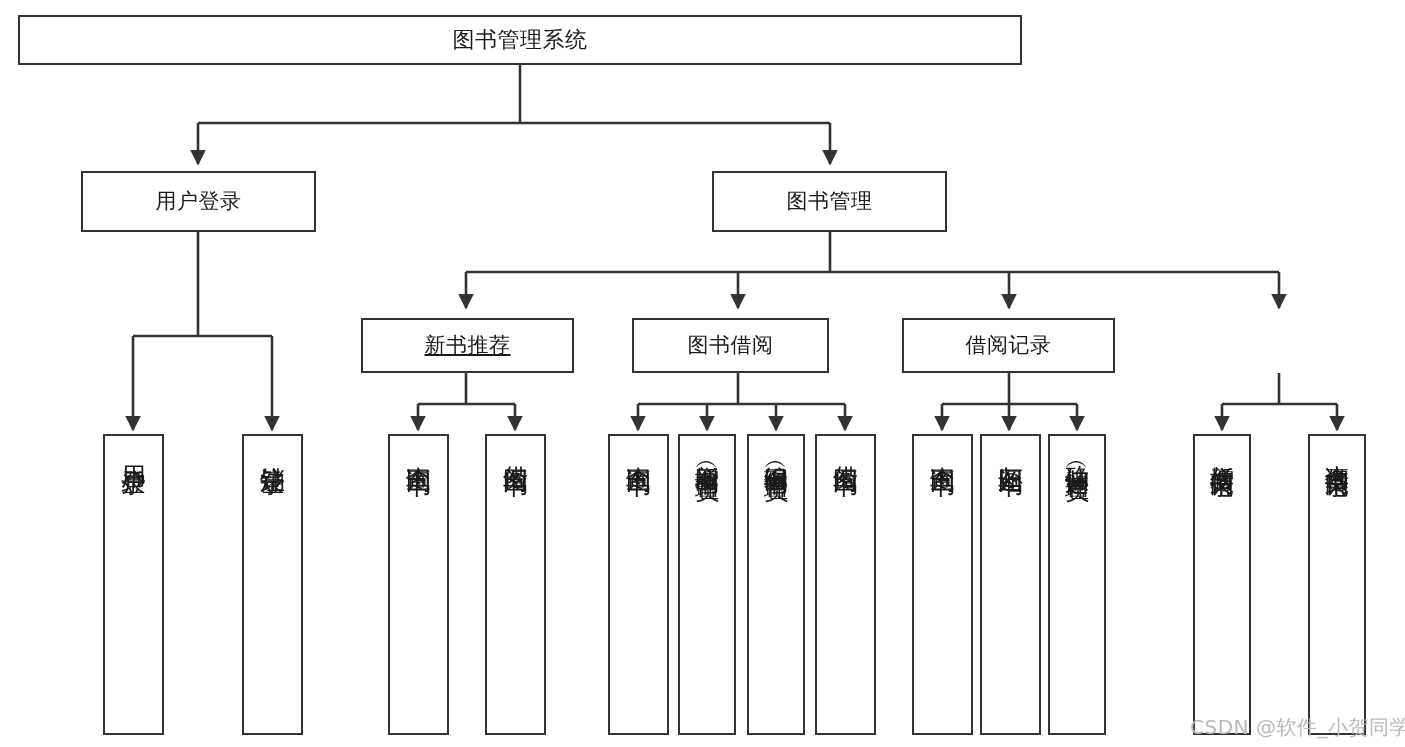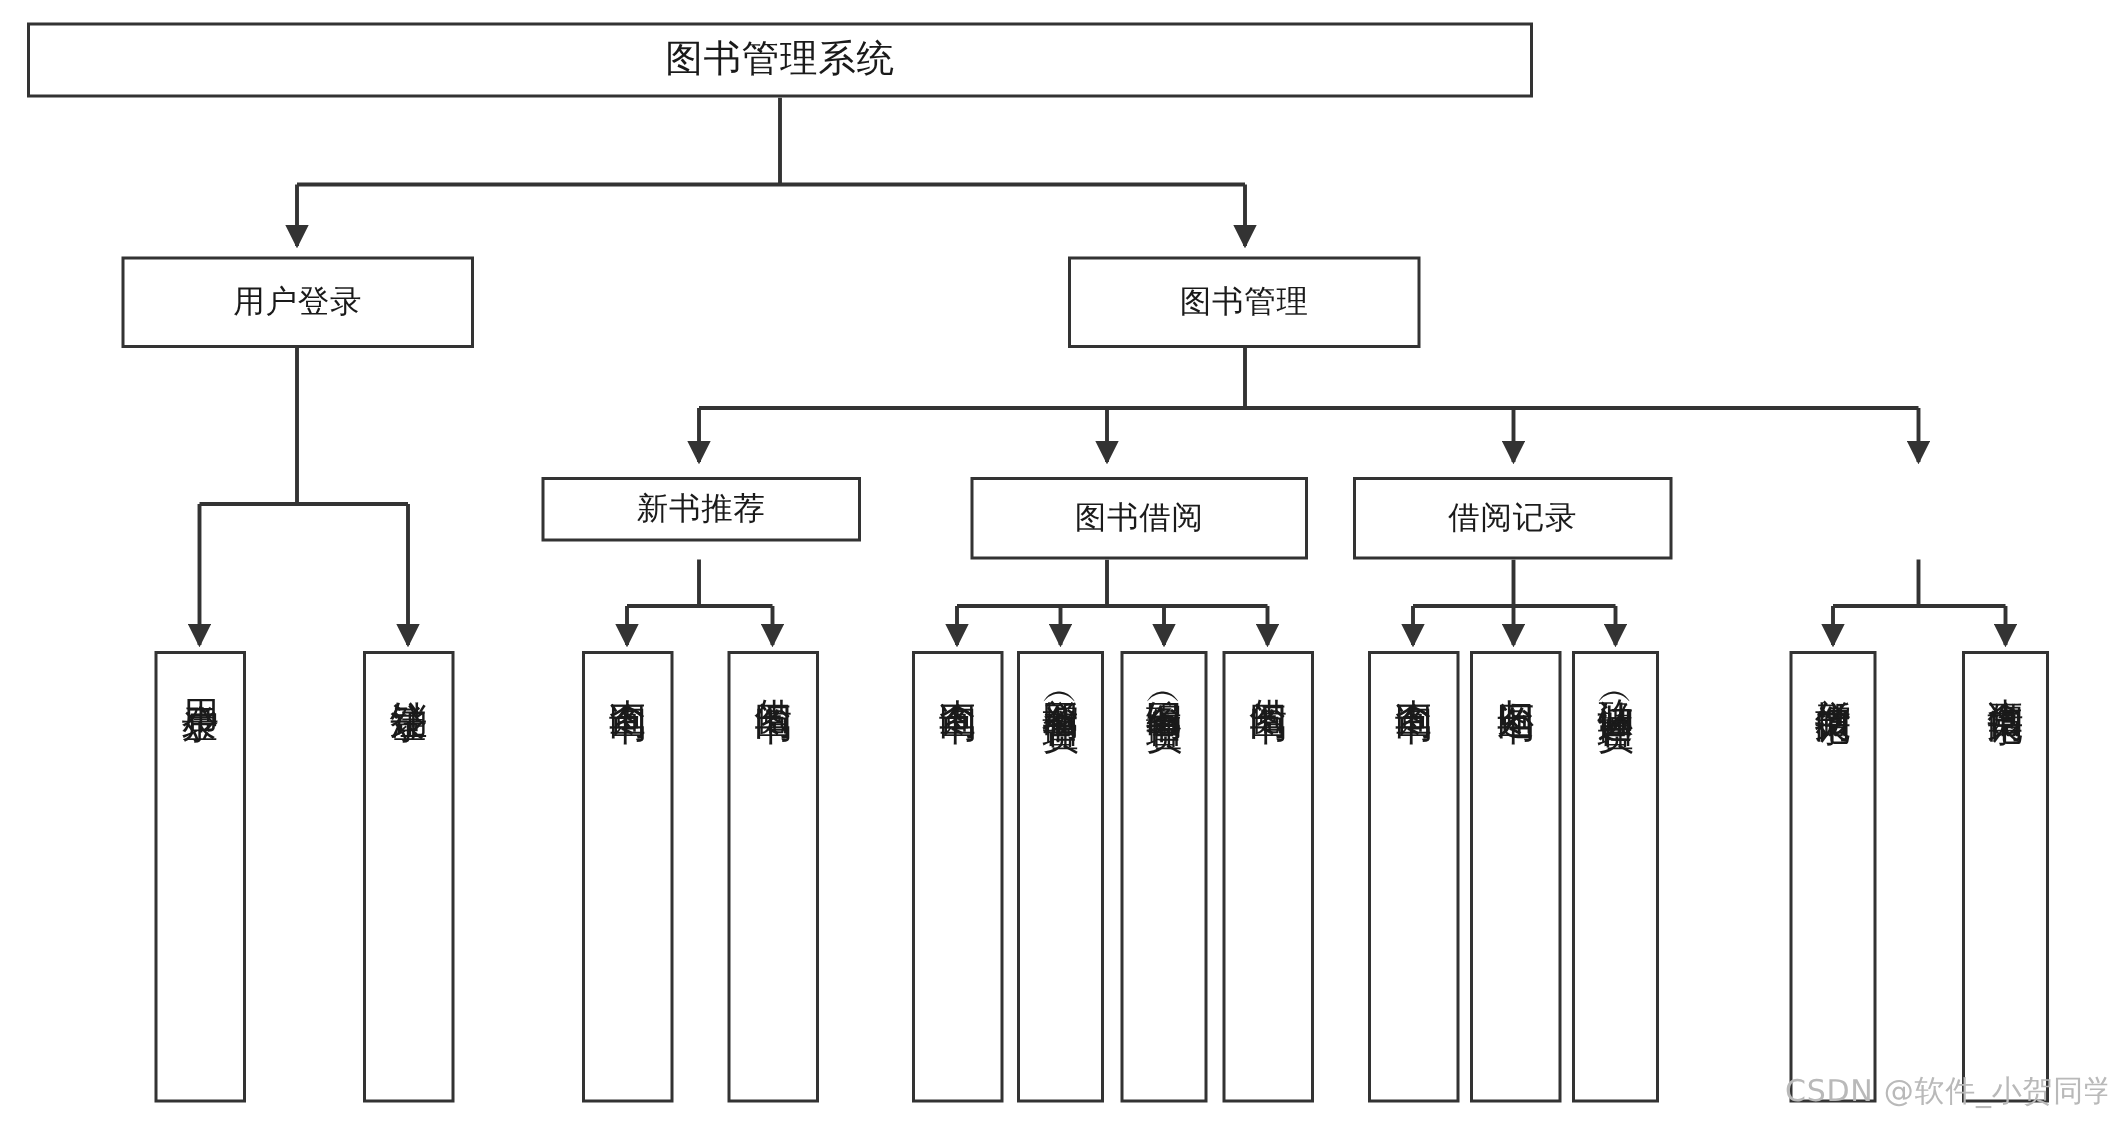--- a/index.html
+++ b/index.html
@@ -32,21 +32,21 @@
     display:block;
     text-align:center;
     line-height:1.12;
     letter-spacing:0.5px;
     white-space:pre;
   }
   
   .node.horiz .lbl{
     font-size:21px;
   }
-  .node.root .lbl{font-size:25px;font-family:Liberation Serif, serif;}
+  .node.root .lbl{font-size:22px;}
   
   .node.vert{
     align-items:flex-start;
     padding-top:10px;
   }
   .node.vert .lbl{
     writing-mode:vertical-rl;
     text-orientation:upright;
     font-size:25px;
     line-height:1.0;
@@ -123,25 +123,25 @@
   </div>
 
   <div class="node horiz" style="left:81px;top:171px;width:235px;height:61px;">
     <span class="lbl">用户登录</span>
   </div>
 
   <div class="node horiz" style="left:712px;top:171px;width:235px;height:61px;">
     <span class="lbl">图书管理</span>
   </div>
 
-  <div class="node horiz" style="left:361px;top:318px;width:213px;height:43px;">
+  <div class="node horiz" style="left:361px;top:318px;width:213px;height:55px;text-decoration:underline;">
     <span class="lbl">新书推荐</span>
   </div>
 
-  <div class="node horiz" style="left:632px;top:318px;width:225px;height:55px;margin-left:15px;">
+  <div class="node horiz" style="left:632px;top:318px;width:197px;height:55px;">
     <span class="lbl">图书借阅</span>
   </div>
 
   <div class="node horiz" style="left:902px;top:318px;width:213px;height:55px;">
     <span class="lbl">借阅记录</span>
   </div>
 
 
   <div class="node vert" style="left:103px;top:434px;width:61px;height:301px;">
     <span class="lbl">用户登录</span>

